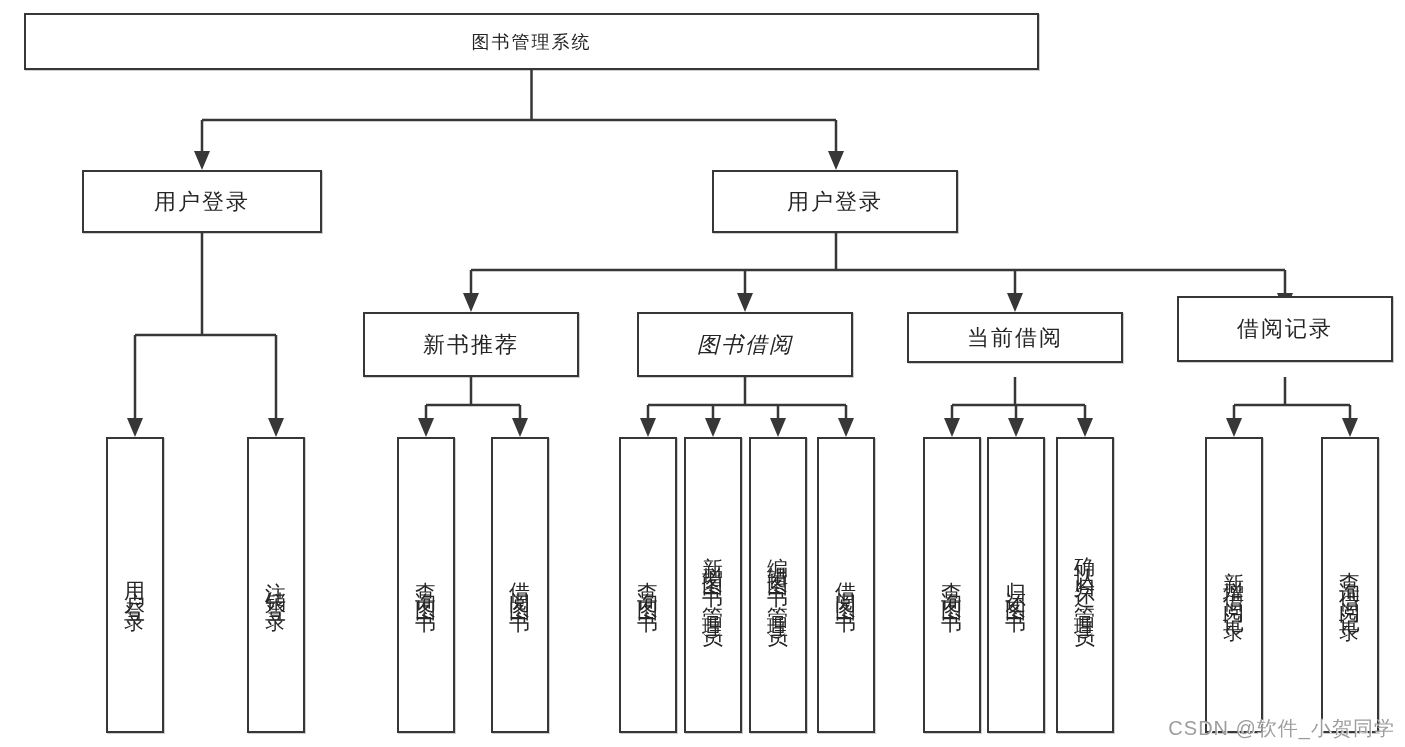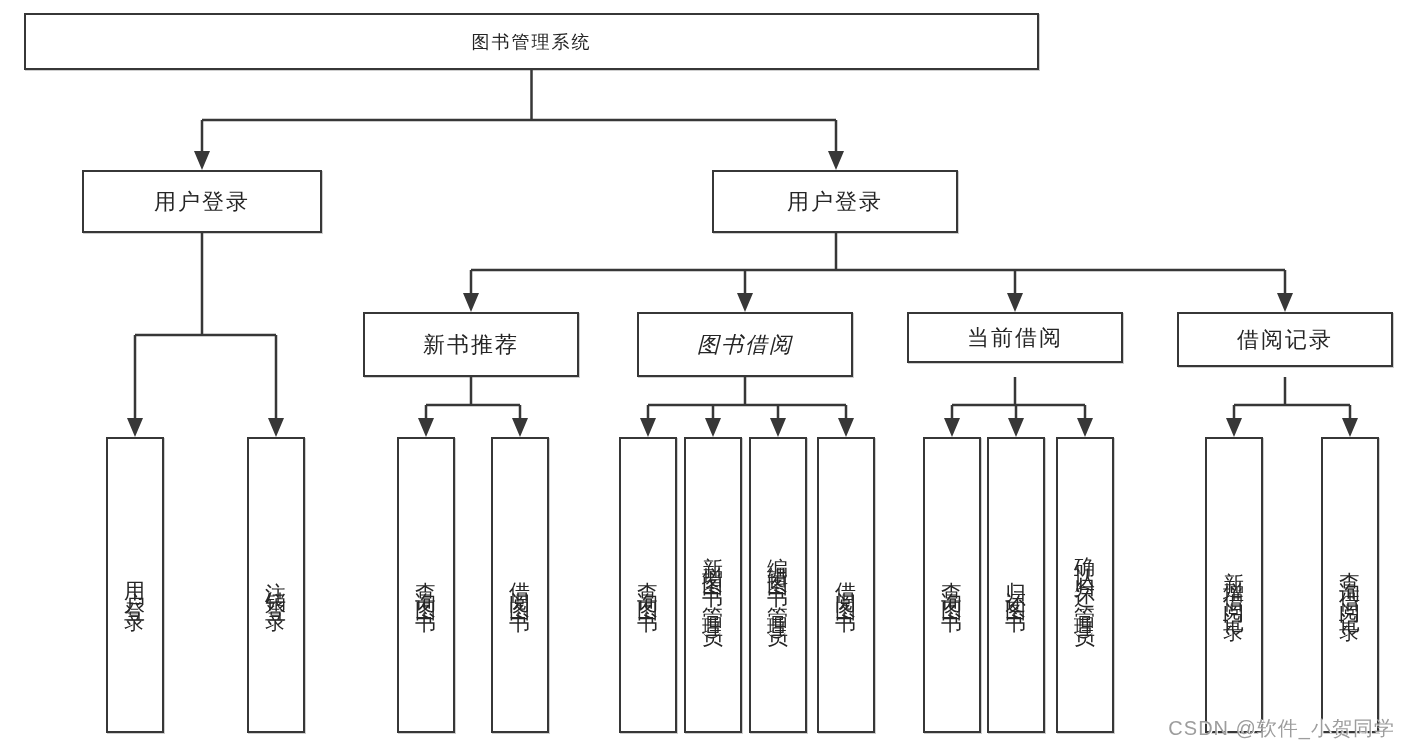--- a/index.html
+++ b/index.html
@@ -113,21 +113,21 @@
 
   <div class="node" style="left:363px; top:312px; width:216px; height:65px;">
     <span class="lbl">新书推荐</span>
   </div>
   <div class="node" style="left:637px; top:312px; width:216px; height:65px;font-style:italic;">
     <span class="lbl">图书借阅</span>
   </div>
   <div class="node" style="left:907px; top:312px; width:216px; height:51px;">
     <span class="lbl">当前借阅</span>
   </div>
-  <div class="node" style="left:1177px; top:312px; width:216px; height:55px;">
+  <div class="node" style="left:1177px; top:296px; width:216px; height:66px;">
     <span class="lbl">借阅记录</span>
   </div>
 
   <div class="node leaf" style="left:106px; top:437px; width:58px; height:296px;">
     <span class="lbl">用户登录</span>
   </div>
   <div class="node leaf" style="left:247px; top:437px; width:58px; height:296px;">
     <span class="lbl">注销登录</span>
   </div>
 

